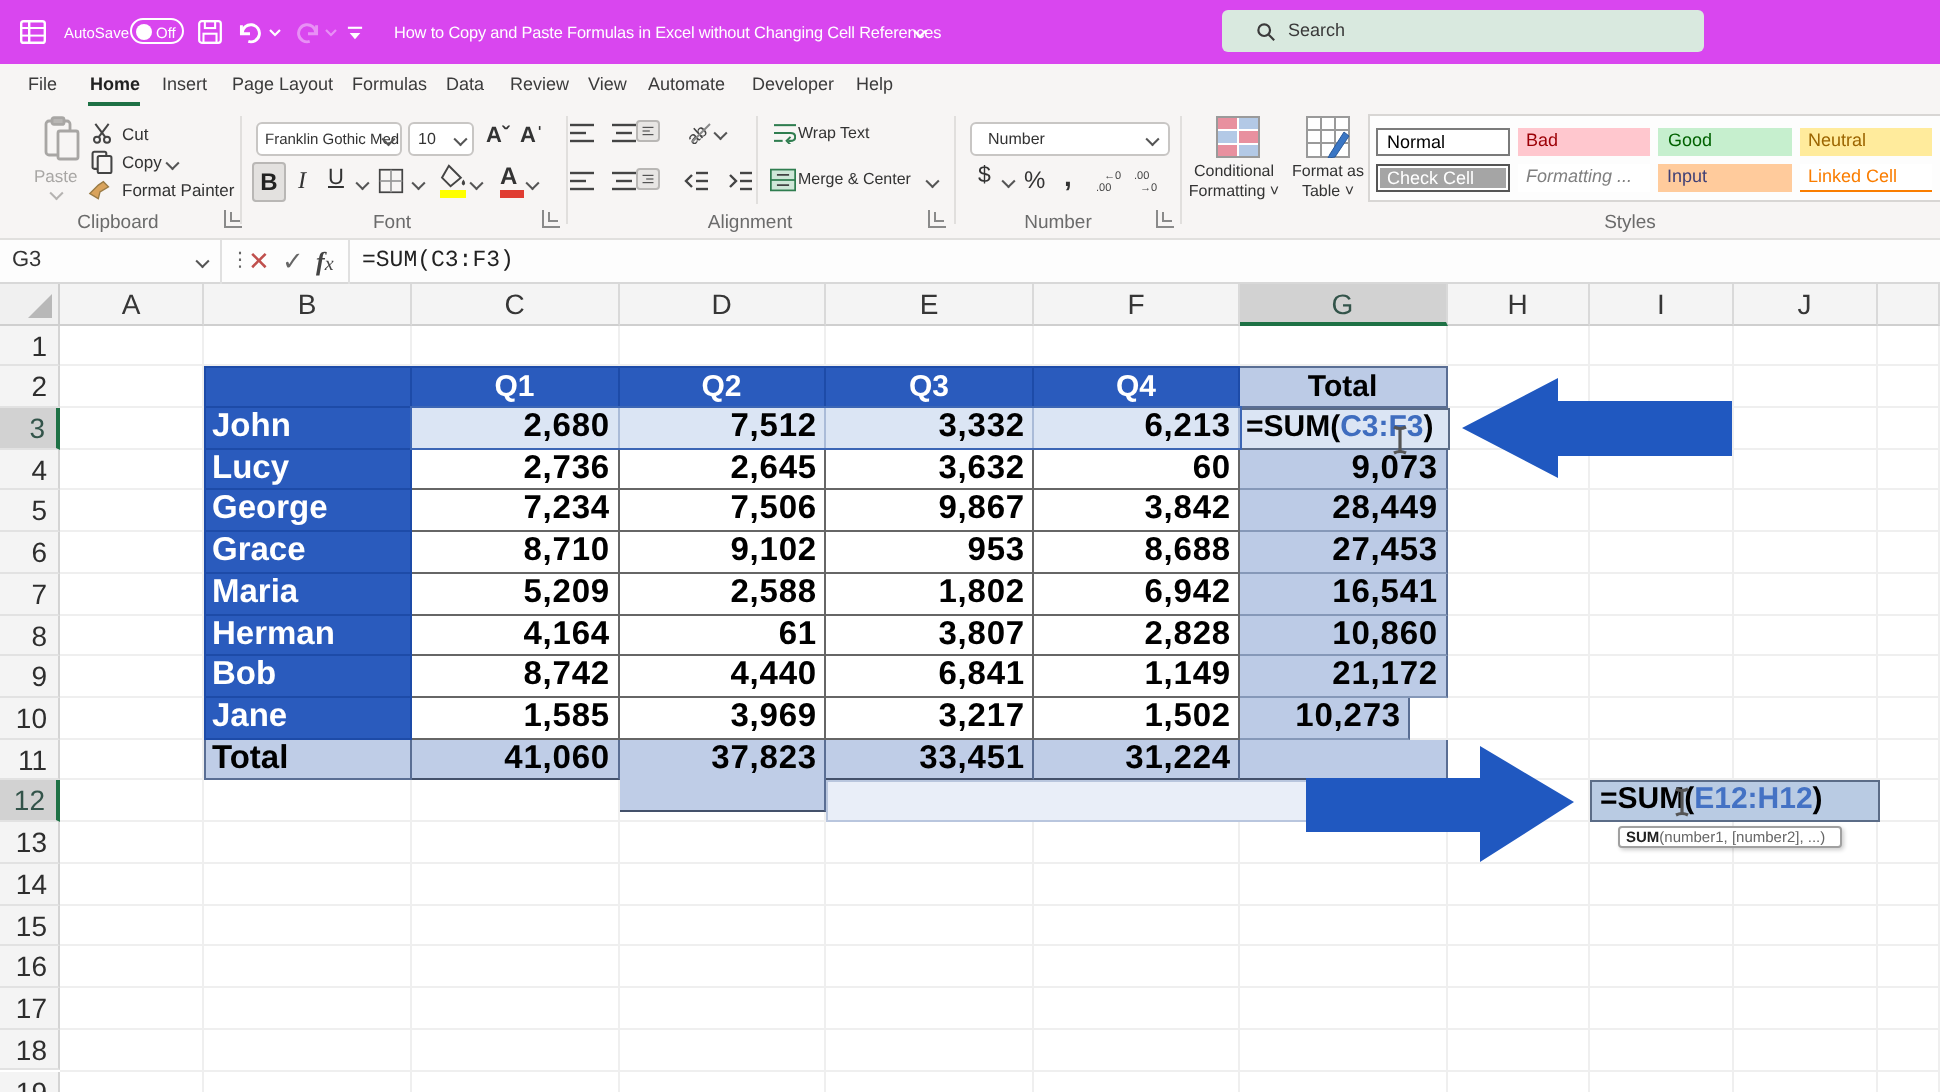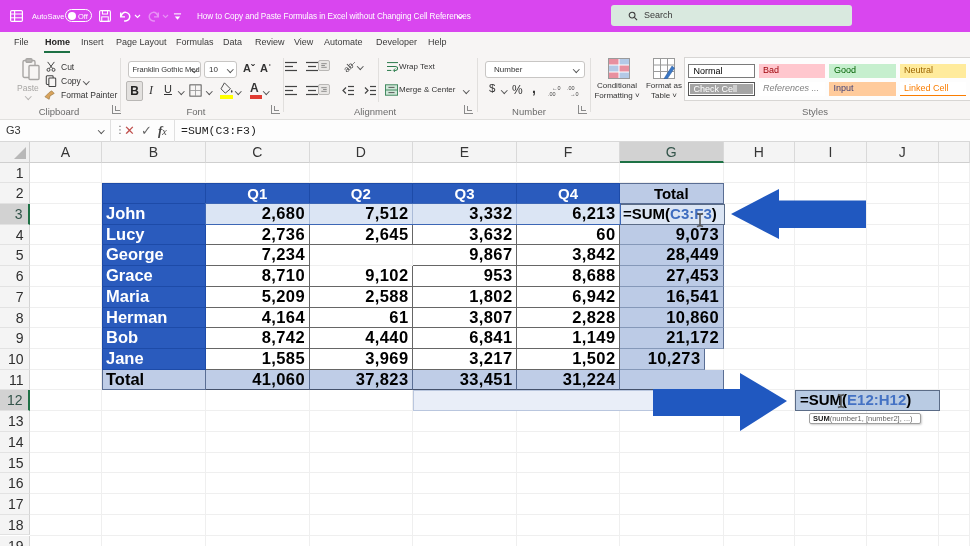--- a/index.html
+++ b/index.html
@@ -306,21 +306,21 @@
       </g>
       <path d="M12 19 L19 8 L21.5 10 L14.5 20.5 L11 21 Z" fill="#3a76c4" stroke="#2a5a9a" stroke-width="0.5"></path>
     </svg>
 <div class="abs" style="left:640px;top:27px;font-size:8px;color:#333;text-align:center;width:48px;line-height:9.5px;">Format as<br>Table ˅</div>
 <div class="abs" style="left:684px;top:3px;width:286px;height:44px;background:#fdfdfd;border:1px solid #d8d6d4;border-right:none;"></div>
 <div class="abs" style="left:688px;top:9.5px;width:66.5px;height:14px;background:#fff;color:#000;font-size:9px;line-height:13.5px;padding-left:4.5px;white-space:nowrap;overflow:hidden;border:1px solid #7a7a7a;"><span style="">Normal</span></div>
 <div class="abs" style="left:758.5px;top:9.5px;width:66.5px;height:14px;background:#ffc7ce;color:#9c0006;font-size:9px;line-height:13.5px;padding-left:4.5px;white-space:nowrap;overflow:hidden;"><span style="">Bad</span></div>
 <div class="abs" style="left:829px;top:9.5px;width:66.5px;height:14px;background:#c6efce;color:#006100;font-size:9px;line-height:13.5px;padding-left:5px;white-space:nowrap;overflow:hidden;"><span style="">Good</span></div>
 <div class="abs" style="left:899.5px;top:9.5px;width:66.5px;height:14px;background:#ffeb9c;color:#9c6500;font-size:9px;line-height:13.5px;padding-left:4.5px;white-space:nowrap;overflow:hidden;"><span style="">Neutral</span></div>
 <div class="abs" style="left:688px;top:27.5px;width:66.5px;height:14px;background:#a5a5a5;color:#fff;font-size:9px;line-height:13.5px;padding-left:4.5px;white-space:nowrap;overflow:hidden;border:1px solid #555;box-shadow:inset 0 0 0 1px #fff;"><span style="">Check Cell</span></div>
-<div class="abs" style="left:758.5px;top:27.5px;width:66.5px;height:14px;background:#fff;color:#808080;font-size:9px;line-height:13.5px;padding-left:4.5px;white-space:nowrap;overflow:hidden;"><span style="font-style:italic;">References ...</span></div>
+<div class="abs" style="left:758.5px;top:27.5px;width:66.5px;height:14px;background:#fff;color:#808080;font-size:9px;line-height:13.5px;padding-left:4.5px;white-space:nowrap;overflow:hidden;"><span style="font-style:italic;">Formatting ...</span></div>
 <div class="abs" style="left:829px;top:27.5px;width:66.5px;height:14px;background:#ffcb9c;color:#3f3f76;font-size:9px;line-height:13.5px;padding-left:4.5px;white-space:nowrap;overflow:hidden;"><span style="">Input</span></div>
 <div class="abs" style="left:899.5px;top:27.5px;width:66.5px;height:14px;background:#fff;color:#fa7d00;font-size:9px;line-height:13.5px;padding-left:4.5px;white-space:nowrap;overflow:hidden;border-bottom:1.5px solid #fa7d00;"><span style="">Linked Cell</span></div>
 <div class="glabel" style="left:775px;width:80px;">Styles</div>
 </div>
 
 <div id="fbar">
   <div class="abs" style="left:6px;top:4px;font-size:11px;color:#333;">G3</div>
   <div class="cv" style="left:99px;top:8px;"></div>
   <div class="abs" style="left:110px;top:0;width:1px;height:22px;background:#e0e0e0;"></div>
   <div class="abs" style="left:115px;top:4px;font-size:10px;color:#666;">⋮</div>
@@ -412,20 +412,21 @@
 <div class="cell ltblue" style="left:102px;top:227.7px;width:104px;height:20.72px;line-height:19.7px;font-weight:bold;padding-left:3px;background:#bfcde7;border:1px solid #5a6e94;border-top:none;">Total</div>
 <div class="cell num" style="left:206px;top:61.9px;width:103.5px;height:20.72px;line-height:19.7px;background:#dbe5f4;border-right:1px solid #aabbd8;">2,680</div>
 <div class="cell num" style="left:309.5px;top:61.9px;width:103.5px;height:20.72px;line-height:19.7px;background:#dbe5f4;border-right:1px solid #aabbd8;">7,512</div>
 <div class="cell num" style="left:413px;top:61.9px;width:104px;height:20.72px;line-height:19.7px;background:#dbe5f4;border-right:1px solid #aabbd8;">3,332</div>
 <div class="cell num" style="left:517px;top:61.9px;width:103px;height:20.72px;line-height:19.7px;background:#dbe5f4;border-right:1px solid #aabbd8;">6,213</div>
 <div class="cell num" style="left:206px;top:82.7px;width:103.5px;height:20.72px;line-height:19.7px;background:#fff;border-right:1px solid #666;border-bottom:1px solid #666;">2,736</div>
 <div class="cell num" style="left:309.5px;top:82.7px;width:103.5px;height:20.72px;line-height:19.7px;background:#fff;border-right:1px solid #666;border-bottom:1px solid #666;">2,645</div>
 <div class="cell num" style="left:413px;top:82.7px;width:104px;height:20.72px;line-height:19.7px;background:#fff;border-right:1px solid #666;border-bottom:1px solid #666;">3,632</div>
 <div class="cell num" style="left:517px;top:82.7px;width:103px;height:20.72px;line-height:19.7px;background:#fff;border-right:1px solid #666;border-bottom:1px solid #666;">60</div>
 <div class="cell num" style="left:206px;top:103.4px;width:103.5px;height:20.72px;line-height:19.7px;background:#fff;border-right:1px solid #666;border-bottom:1px solid #666;">7,234</div>
+<div class="cell num" style="left:309.5px;top:103.4px;width:103.5px;height:20.72px;line-height:19.7px;background:#fff;border-right:1px solid #666;border-bottom:1px solid #666;">7,506</div>
 <div class="cell num" style="left:413px;top:103.4px;width:104px;height:20.72px;line-height:19.7px;background:#fff;border-right:1px solid #666;border-bottom:1px solid #666;">9,867</div>
 <div class="cell num" style="left:517px;top:103.4px;width:103px;height:20.72px;line-height:19.7px;background:#fff;border-right:1px solid #666;border-bottom:1px solid #666;">3,842</div>
 <div class="cell num" style="left:206px;top:124.1px;width:103.5px;height:20.72px;line-height:19.7px;background:#fff;border-right:1px solid #666;border-bottom:1px solid #666;">8,710</div>
 <div class="cell num" style="left:309.5px;top:124.1px;width:103.5px;height:20.72px;line-height:19.7px;background:#fff;border-right:1px solid #666;border-bottom:1px solid #666;">9,102</div>
 <div class="cell num" style="left:413px;top:124.1px;width:104px;height:20.72px;line-height:19.7px;background:#fff;border-right:1px solid #666;border-bottom:1px solid #666;">953</div>
 <div class="cell num" style="left:517px;top:124.1px;width:103px;height:20.72px;line-height:19.7px;background:#fff;border-right:1px solid #666;border-bottom:1px solid #666;">8,688</div>
 <div class="cell num" style="left:206px;top:144.8px;width:103.5px;height:20.72px;line-height:19.7px;background:#fff;border-right:1px solid #666;border-bottom:1px solid #666;">5,209</div>
 <div class="cell num" style="left:309.5px;top:144.8px;width:103.5px;height:20.72px;line-height:19.7px;background:#fff;border-right:1px solid #666;border-bottom:1px solid #666;">2,588</div>
 <div class="cell num" style="left:413px;top:144.8px;width:104px;height:20.72px;line-height:19.7px;background:#fff;border-right:1px solid #666;border-bottom:1px solid #666;">1,802</div>
 <div class="cell num" style="left:517px;top:144.8px;width:103px;height:20.72px;line-height:19.7px;background:#fff;border-right:1px solid #666;border-bottom:1px solid #666;">6,942</div>
@@ -435,21 +436,21 @@
 <div class="cell num" style="left:517px;top:165.5px;width:103px;height:20.72px;line-height:19.7px;background:#fff;border-right:1px solid #666;border-bottom:1px solid #666;">2,828</div>
 <div class="cell num" style="left:206px;top:186.3px;width:103.5px;height:20.72px;line-height:19.7px;background:#fff;border-right:1px solid #666;border-bottom:1px solid #666;">8,742</div>
 <div class="cell num" style="left:309.5px;top:186.3px;width:103.5px;height:20.72px;line-height:19.7px;background:#fff;border-right:1px solid #666;border-bottom:1px solid #666;">4,440</div>
 <div class="cell num" style="left:413px;top:186.3px;width:104px;height:20.72px;line-height:19.7px;background:#fff;border-right:1px solid #666;border-bottom:1px solid #666;">6,841</div>
 <div class="cell num" style="left:517px;top:186.3px;width:103px;height:20.72px;line-height:19.7px;background:#fff;border-right:1px solid #666;border-bottom:1px solid #666;">1,149</div>
 <div class="cell num" style="left:206px;top:207.0px;width:103.5px;height:20.72px;line-height:19.7px;background:#fff;border-right:1px solid #666;border-bottom:1px solid #666;">1,585</div>
 <div class="cell num" style="left:309.5px;top:207.0px;width:103.5px;height:20.72px;line-height:19.7px;background:#fff;border-right:1px solid #666;border-bottom:1px solid #666;">3,969</div>
 <div class="cell num" style="left:413px;top:207.0px;width:104px;height:20.72px;line-height:19.7px;background:#fff;border-right:1px solid #666;border-bottom:1px solid #666;">3,217</div>
 <div class="cell num" style="left:517px;top:207.0px;width:103px;height:20.72px;line-height:19.7px;background:#fff;border-right:1px solid #666;border-bottom:1px solid #666;">1,502</div>
 <div class="cell num" style="left:206px;top:227.7px;width:103.5px;height:20.72px;line-height:19.7px;background:#bfcde7;border-right:1px solid #5a6e94;border-bottom:1px solid #44516b;">41,060</div>
-<div class="cell num" style="left:309.5px;top:227.7px;width:103.5px;height:20px;line-height:19.7px;background:#bfcde7;border-right:1px solid #5a6e94;border-bottom:1px solid #44516b;">37,823</div>
+<div class="cell num" style="left:309.5px;top:227.7px;width:103.5px;height:36px;line-height:19.7px;background:#bfcde7;border-right:1px solid #5a6e94;border-bottom:1px solid #44516b;">37,823</div>
 <div class="cell num" style="left:413px;top:227.7px;width:104px;height:20.72px;line-height:19.7px;background:#bfcde7;border-right:1px solid #5a6e94;border-bottom:1px solid #44516b;">33,451</div>
 <div class="cell num" style="left:517px;top:227.7px;width:103px;height:20.72px;line-height:19.7px;background:#bfcde7;border-right:1px solid #5a6e94;border-bottom:1px solid #44516b;">31,224</div>
 <div class="cell num" style="left:620px;top:82.7px;width:103.5px;height:20.72px;line-height:19.7px;background:#bccbe6;border-right:1px solid #5a6e94;border-bottom:1px solid #8598b8;">9,073</div>
 <div class="cell num" style="left:620px;top:103.4px;width:103.5px;height:20.72px;line-height:19.7px;background:#bccbe6;border-right:1px solid #5a6e94;border-bottom:1px solid #8598b8;">28,449</div>
 <div class="cell num" style="left:620px;top:124.1px;width:103.5px;height:20.72px;line-height:19.7px;background:#bccbe6;border-right:1px solid #5a6e94;border-bottom:1px solid #8598b8;">27,453</div>
 <div class="cell num" style="left:620px;top:144.8px;width:103.5px;height:20.72px;line-height:19.7px;background:#bccbe6;border-right:1px solid #5a6e94;border-bottom:1px solid #8598b8;">16,541</div>
 <div class="cell num" style="left:620px;top:165.5px;width:103.5px;height:20.72px;line-height:19.7px;background:#bccbe6;border-right:1px solid #5a6e94;border-bottom:1px solid #8598b8;">10,860</div>
 <div class="cell num" style="left:620px;top:186.3px;width:103.5px;height:20.72px;line-height:19.7px;background:#bccbe6;border-right:1px solid #5a6e94;border-bottom:1px solid #8598b8;">21,172</div>
 <div class="cell num" style="left:620px;top:207.0px;width:85px;height:20.72px;line-height:19.7px;background:#bccbe6;border-right:1px solid #5a6e94;border-bottom:1px solid #8598b8;">10,273</div>
 <div class="cell ltblue" style="left:620px;top:227.7px;width:103.5px;height:20.72px;line-height:19.7px;border-right:1px solid #5a6e94;border-bottom:1px solid #44516b;"></div>

